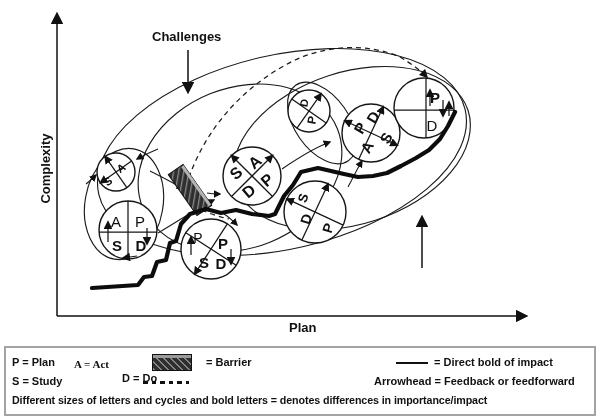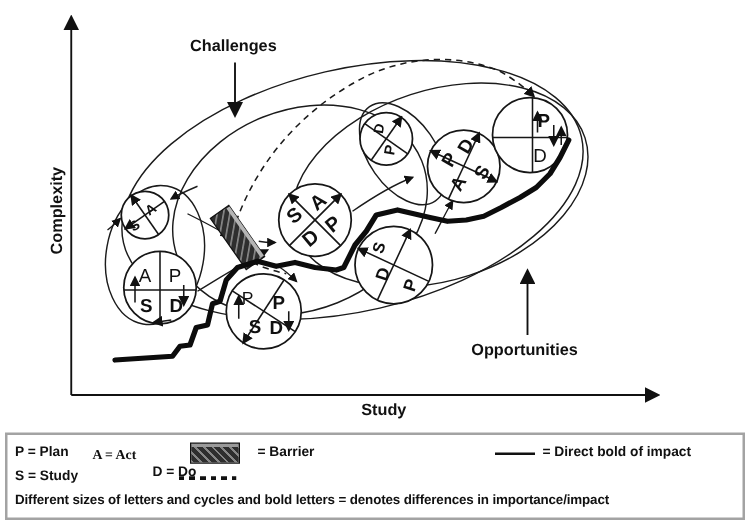--- a/index.html
+++ b/index.html
@@ -186,32 +186,32 @@
     <path class="annarrow" d="M188,50 L188,92" marker-end="url(#arr2)"></path>
     <path class="annarrow" d="M422,268 L422,217" marker-end="url(#arr2)"></path>
 
     <g>
       <path class="axis" d="M57,316 L57,14" marker-end="url(#arr2)"></path>
       <path class="axis" d="M57,316 L526,316" marker-end="url(#arr2)"></path>
     </g>
   </svg>
 
   <div class="lbl" style="left:152px;top:29px;">Challenges</div>
-  <div class="lbl" style="left:377px;top:272px;">Opportunities</div>
-  <div class="lbl" style="left:289px;top:320px;">Study</div>
+  <div class="lbl" style="left:289px;top:320px;">Plan</div>
   <div class="lbl lbl-complexity" style="left:-15px;top:161px;">Complexity</div>
 
   <div class="legend-box">
     <div class="li" style="left:6px;top:8px;">P = Plan</div>
     <div class="li" style="left:68px;top:24px;padding-left:48px;">D = Do</div>
     <div class="icon-barrier" style="left:146px;top:6px;"></div>
     <div class="li" style="left:200px;top:8px;text-align:right;">= Barrier</div>
     <div class="icon-line" style="left:390px;top:14px;"></div>
     <div class="li" style="left:428px;top:8px;">= Direct bold of impact</div>
 
     <div class="li" style="left:6px;top:27px;">S = Study</div>
     <div class="li" style="left:68px;top:10px;font-family:Liberation Serif, serif;">A = Act</div>
     <div class="icon-dash" style="left:137px;top:33px;"></div>
+    <div class="li" style="left:368px;top:27px;">Arrowhead = Feedback or feedforward</div>
 
     <div class="li li-note" style="left:6px;top:46px;">Different sizes of letters and cycles and bold letters = denotes differences in importance/impact</div>
   </div>
 
 </div>
 
 </body></html>

